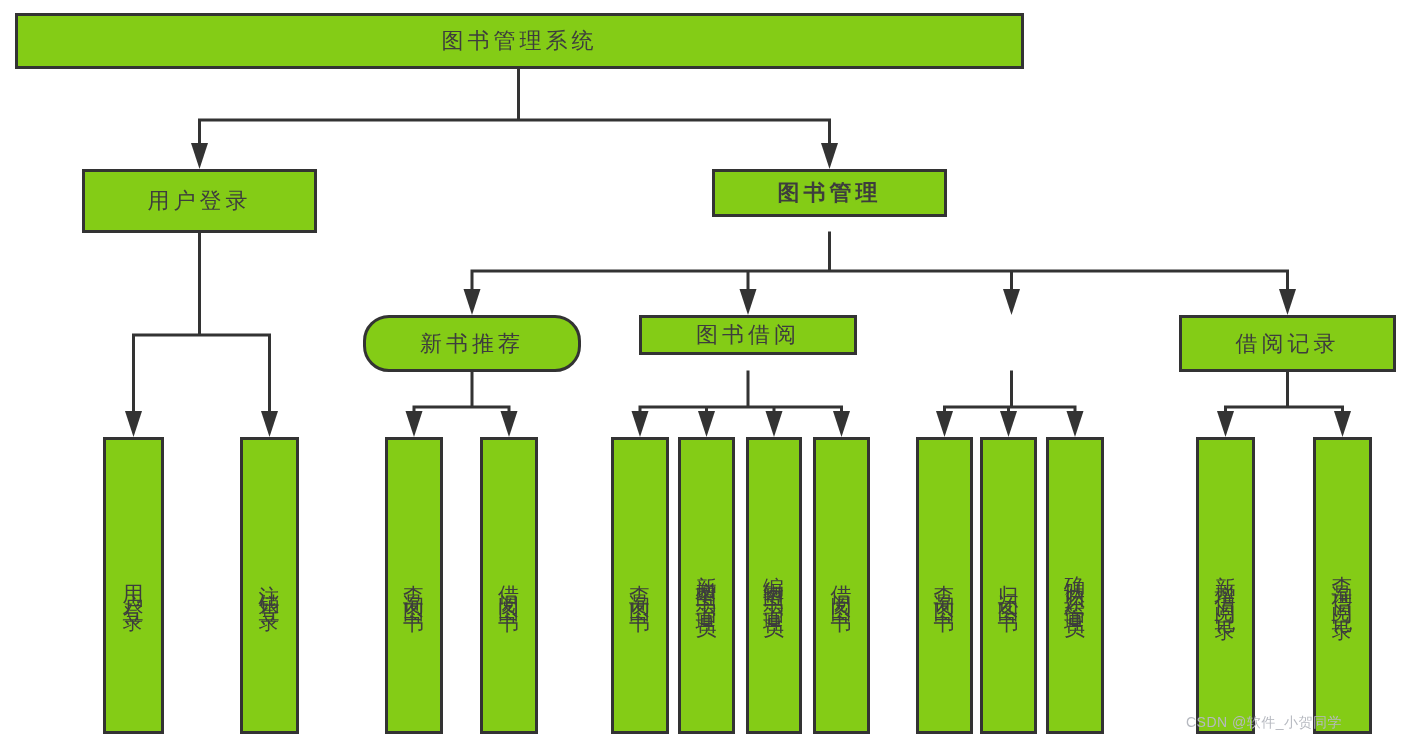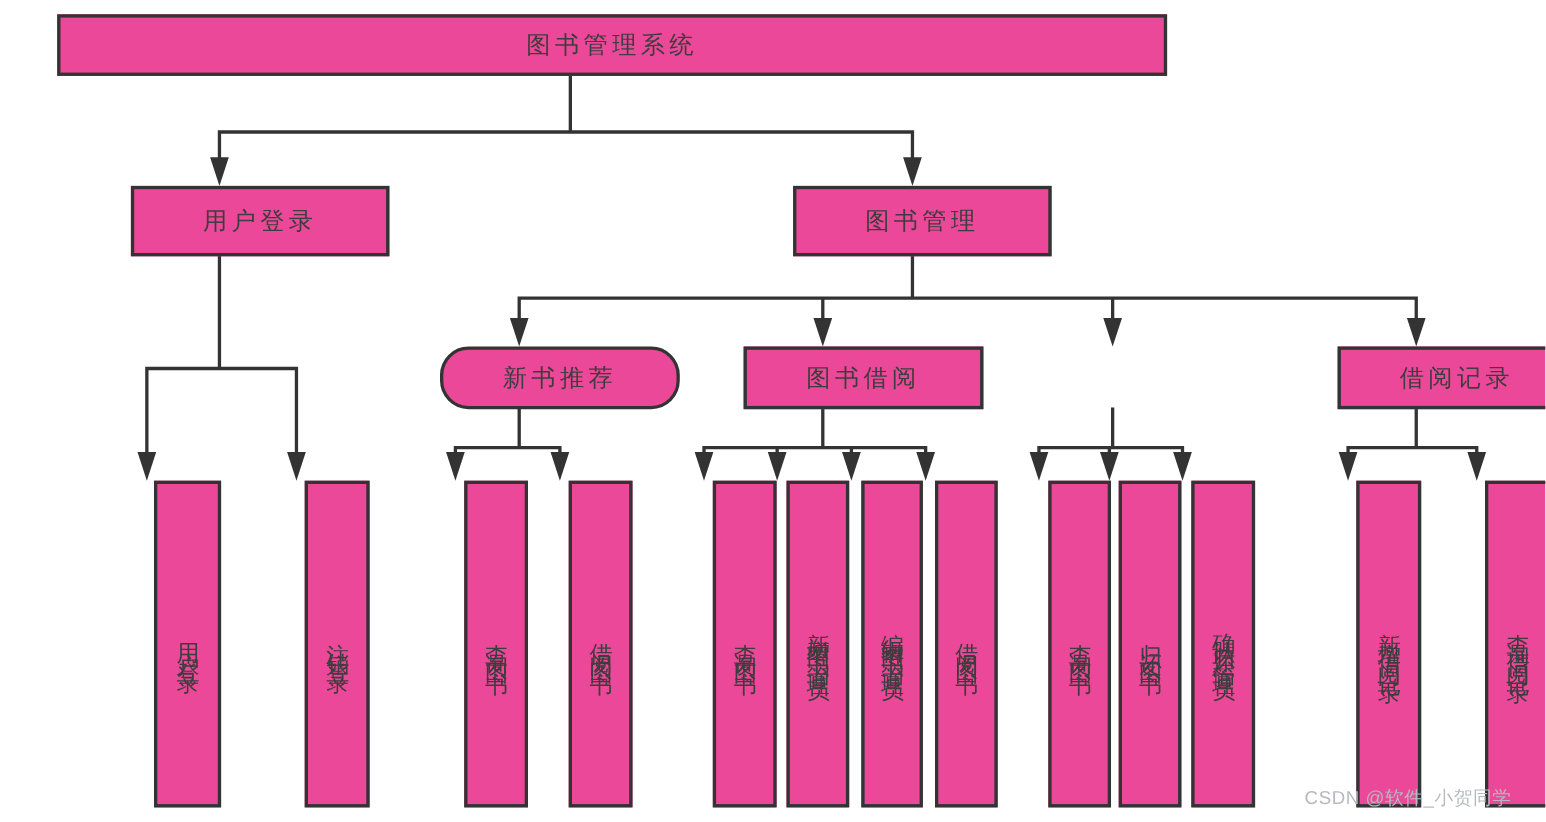--- a/index.html
+++ b/index.html
@@ -3,32 +3,31 @@
 <meta charset="utf-8">
 <style>
   html,body { margin:0; padding:0; background:#ffffff; }
   #canvas {
     position:relative; width:1405px; height:747px; background:#ffffff;
     font-family:"Liberation Sans", sans-serif; overflow:hidden;
   }
   #connectors { position:absolute; left:0; top:0; width:1405px; height:747px; }
   .node {
     position:absolute; box-sizing:border-box;
-    border:3px solid #333333; background:#ec4899;
+    border:3px solid #333333; background:#84cc16;
     display:flex; align-items:center; justify-content:center;
     color:#3d3d3d;
-    margin-left:37px;
   }
   .h { font-size:22px; letter-spacing:4px; white-space:nowrap; }
   .v-label { writing-mode:vertical-rl; text-orientation:mixed; font-size:21px; line-height:1; }
   .ls9 { letter-spacing:9px; }
   .ls6 { letter-spacing:6px; }
   #watermark {
     position:absolute; left:1186px; top:714px; z-index:5;
-    color:#b6b9c0; font-size:17px; letter-spacing:0.5px; white-space:nowrap;
+    color:#b6b9c0; font-size:14px; letter-spacing:0.5px; white-space:nowrap;
   }
 </style>
 </head>
 <body>
 
 <div id="canvas">
 
   <svg id="connectors" viewBox="0 0 1405 747" xmlns="http://www.w3.org/2000/svg">
     <g stroke="#333333" stroke-width="3" fill="none" stroke-linecap="square">
       <path d="M518.5 69 V120 M199.5 120 H829.5 M199.5 120 V148 M829.5 120 V148"></path>
@@ -62,28 +61,28 @@
     </g>
   </svg>
 
   <div class="node h" style="left:15px; top:13px; width:1009px; height:56px;">
     <span>图书管理系统</span>
   </div>
 
   <div class="node h" style="left:82px; top:169px; width:235px; height:64px;">
     <span>用户登录</span>
   </div>
-  <div class="node h" style="left:684px; top:169px; width:235px; height:64px;">
+  <div class="node h" style="left:712px; top:169px; width:235px; height:48px;font-weight:bold;">
     <span>图书管理</span>
   </div>
 
   <div class="node h" style="left:363px; top:315px; width:218px; height:57px;border-radius:26px;">
     <span>新书推荐</span>
   </div>
-  <div class="node h" style="left:639px; top:315px; width:218px; height:57px;">
+  <div class="node h" style="left:639px; top:315px; width:218px; height:40px;">
     <span>图书借阅</span>
   </div>
   <div class="node h" style="left:1179px; top:315px; width:217px; height:57px;">
     <span>借阅记录</span>
   </div>
 
   <div class="node" style="left:103px; top:437px; width:61px; height:297px;">
     <span class="v-label ls9">用户登录</span>
   </div>
   <div class="node" style="left:240px; top:437px; width:59px; height:297px;">

